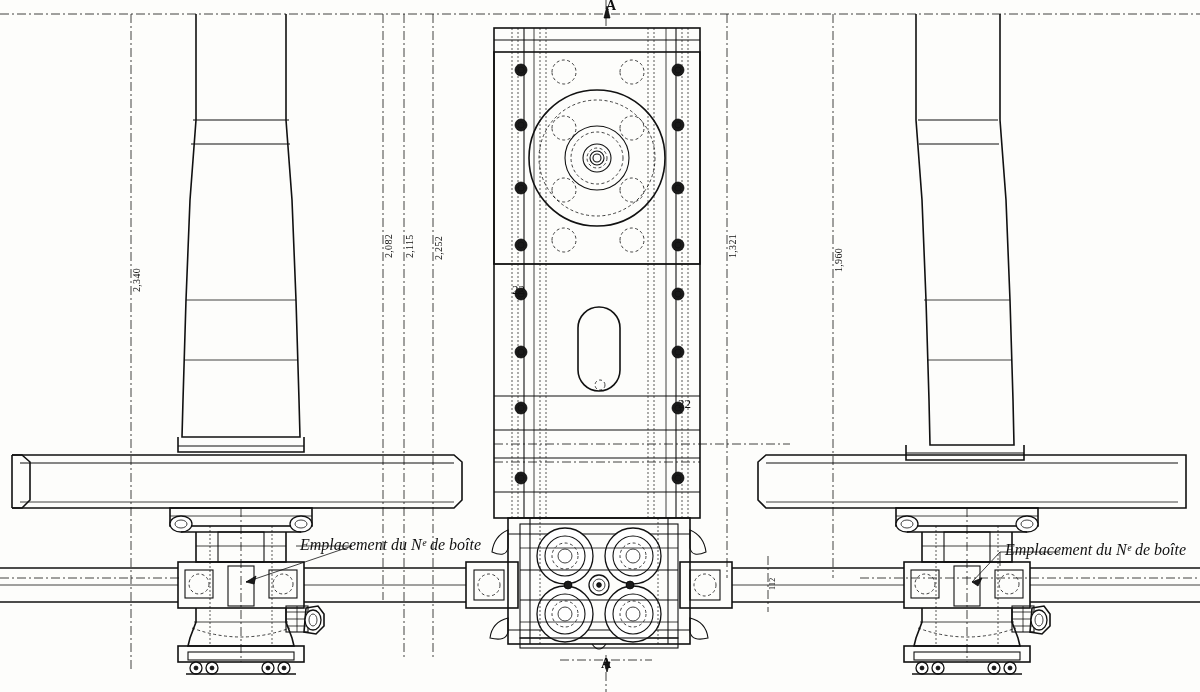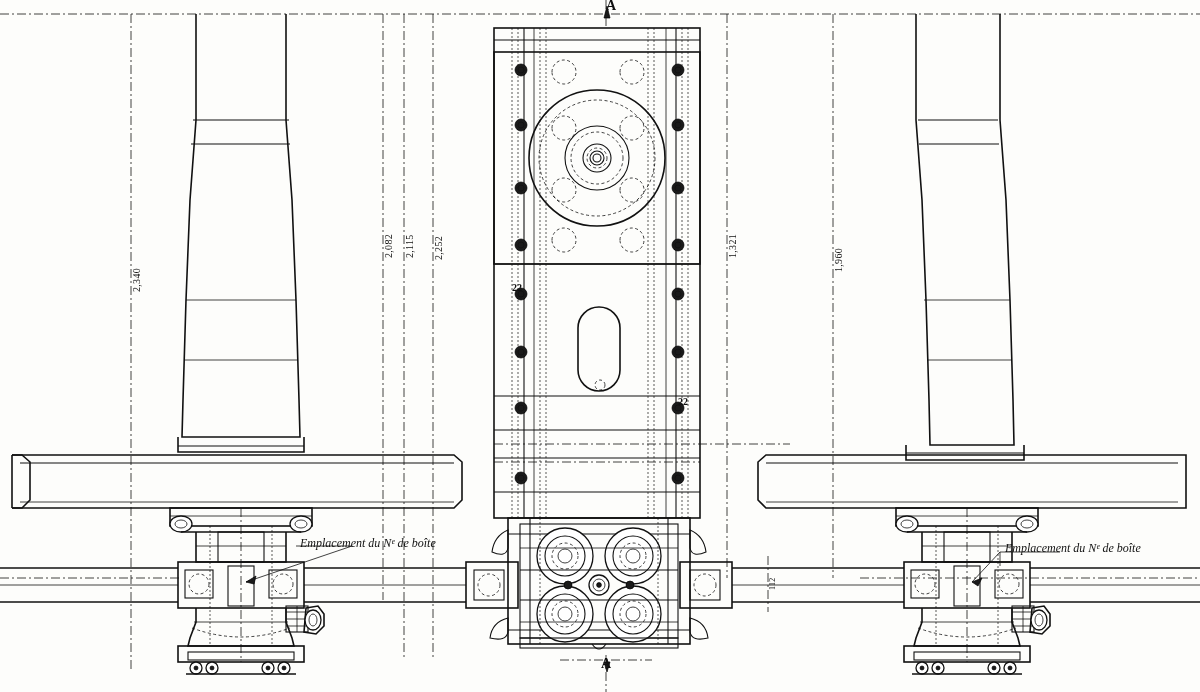--- a/index.html
+++ b/index.html
@@ -4,25 +4,25 @@
 <title>Technical Drawing</title>
 <style>
   html,body{margin:0;padding:0;background:#ffffff;}
   body{font-family:"Liberation Serif",serif;}
   #sheet{position:relative;width:1200px;height:692px;background:#fdfdfb;overflow:hidden;}
   #sheet svg{position:absolute;left:0;top:0;}
   .dimlabel{position:absolute;font-family:"Liberation Serif",serif;font-size:10px;
             color:#111;white-space:nowrap;transform-origin:0 0;letter-spacing:.3px;}
   .dimlabel.rot{transform:rotate(-90deg);}
   .note{position:absolute;font-family:"Liberation Serif",serif;font-style:italic;
-        font-size:12px;color:#111;white-space:nowrap;}
+        font-size:16px;color:#111;white-space:nowrap;}
   .secmark{position:absolute;font-family:"Liberation Serif",serif;font-weight:bold;
            font-size:14px;color:#111;}
-  .tinylab{position:absolute;font-family:"Liberation Serif",serif;font-size:10px;
-           font-weight:bold;color:#111;}
+  .tinylab{position:absolute;font-family:"Liberation Serif",serif;font-size:13px;
+           font-weight:normal;color:#111;}
 </style>
 </head>
 <body>
 
 <div id="sheet">
 
   <svg width="1200" height="692" viewBox="0 0 1200 692">
     <defs>
       <style>
         .s  {fill:none;stroke:#111;stroke-width:1.6;stroke-linejoin:miter;}

